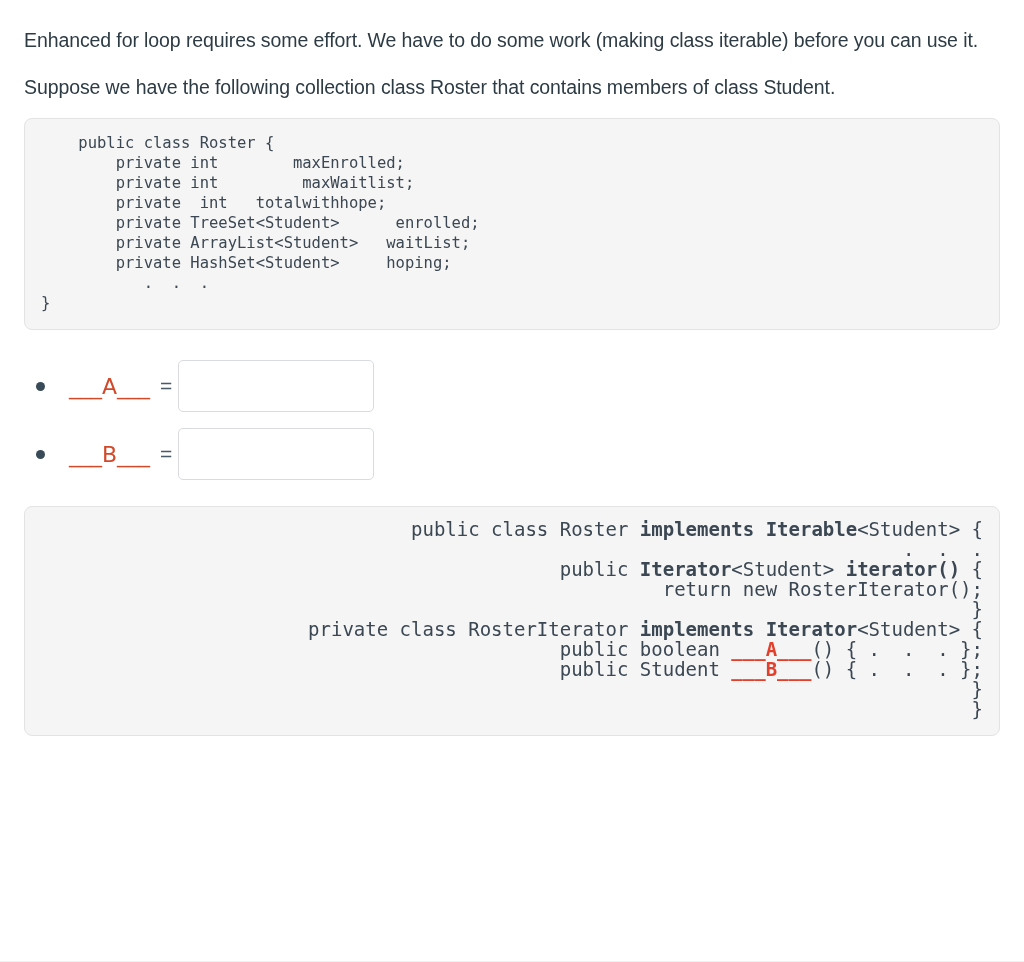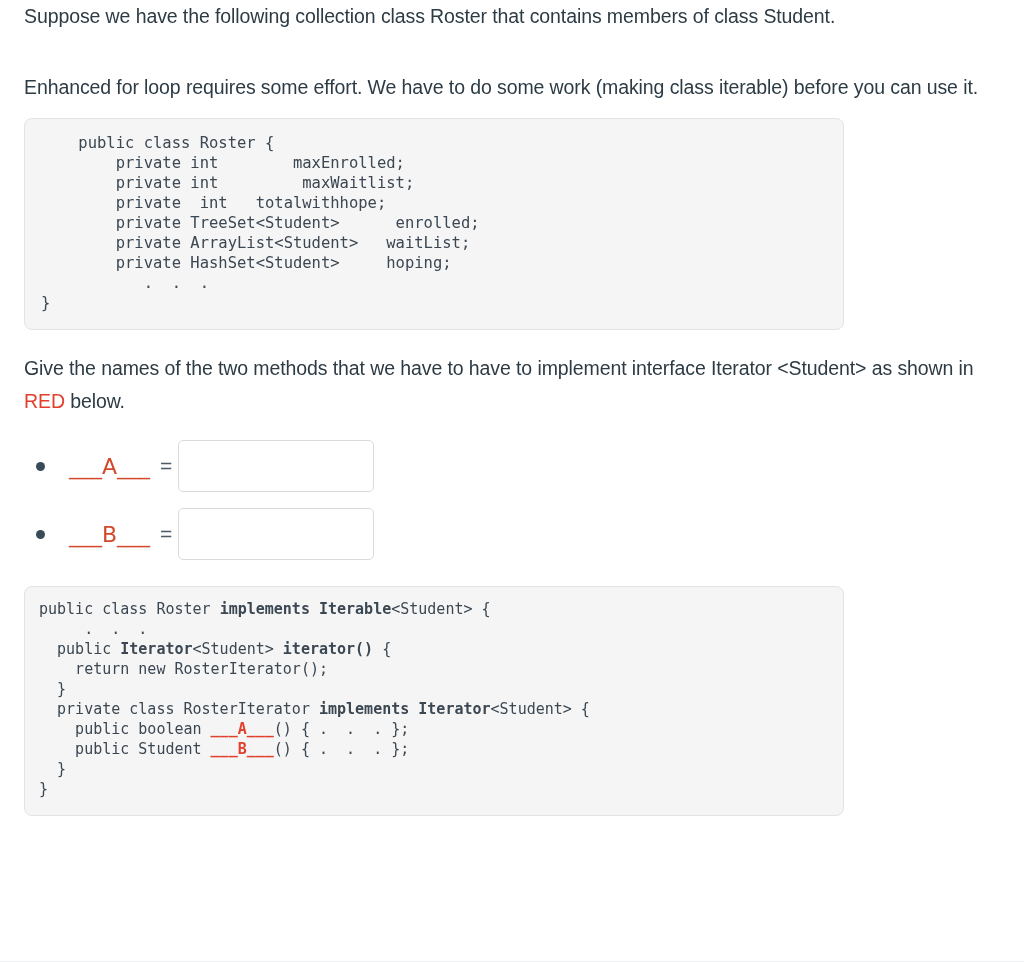--- a/index.html
+++ b/index.html
@@ -34,38 +34,39 @@
   }
   p.para.first { padding-top: 24px; }
   .red-word { color: #e0402c; }
 
   
   .codeblock {
     background: #f5f5f5;
     border: 1px solid #e3e3e3;
     border-radius: 8px;
     box-sizing: border-box;
-    width: 820px;
+    width: 976px;
     margin: 0;
   }
   .codeblock pre {
     margin: 0;
     padding: 14px 16px 16px 16px;
     font-family: "DejaVu Sans Mono", "Liberation Mono", monospace;
     font-size: 15.5px;
     line-height: 20px;
     color: #3b4752;
     white-space: pre;
     overflow: hidden;
     tab-size: 4;
   }
   .codeblock.block2 pre {
     padding: 12px 16px 16px 14px;
-    font-size: 15px;
+    font-size: 19px;
     line-height: 20px;
+    text-align: right;
   }
   .cb-bold { font-weight: bold; }
   .cb-red  { color: #e0402c; font-weight: bold; }
 
   
   .gap-after-code1 { height: 22px; }
   .gap-before-code2 { height: 18px; }
 
   
   ul.answers {
@@ -125,40 +126,39 @@
     width: 1024px;
     height: 1px;
     background: #f0f1f3;
   }
 </style>
 </head>
 <body>
 
 <div class="page">
 
+  <p class="para first">Enhanced for loop requires some effort. We have to do some work (making class iterable) before you can use it.</p>
+
   <p class="para">Suppose we have the following collection class Roster that contains members of class Student.</p>
-
-  <p class="para first">Enhanced for loop requires some effort. We have to do some work (making class iterable) before you can use it.</p>
 
   <div class="codeblock block1">
     <pre>    public class Roster {
         private int        maxEnrolled;
         private int         maxWaitlist;
         private  int   totalwithhope;
         private TreeSet&lt;Student&gt;      enrolled;
         private ArrayList&lt;Student&gt;   waitList;
         private HashSet&lt;Student&gt;     hoping;
            .  .  .
 }</pre>
   </div>
 
   <div class="gap-after-code1"></div>
 
 
-  <p class="para"><span>Give the names of the two methods that we have to have to implement interface Iterator &lt;Student&gt; as shown in </span><span class="red-word">RED</span><span> below.</span></p>
 
   <ul class="answers">
     <li>
       <span class="bullet"></span>
       <span class="blank-label">___A___</span>
       <span class="eq">=</span>
       <input class="answer-box" type="text" placeholder="" style="">
     </li>
     <li>
       <span class="bullet"></span>

